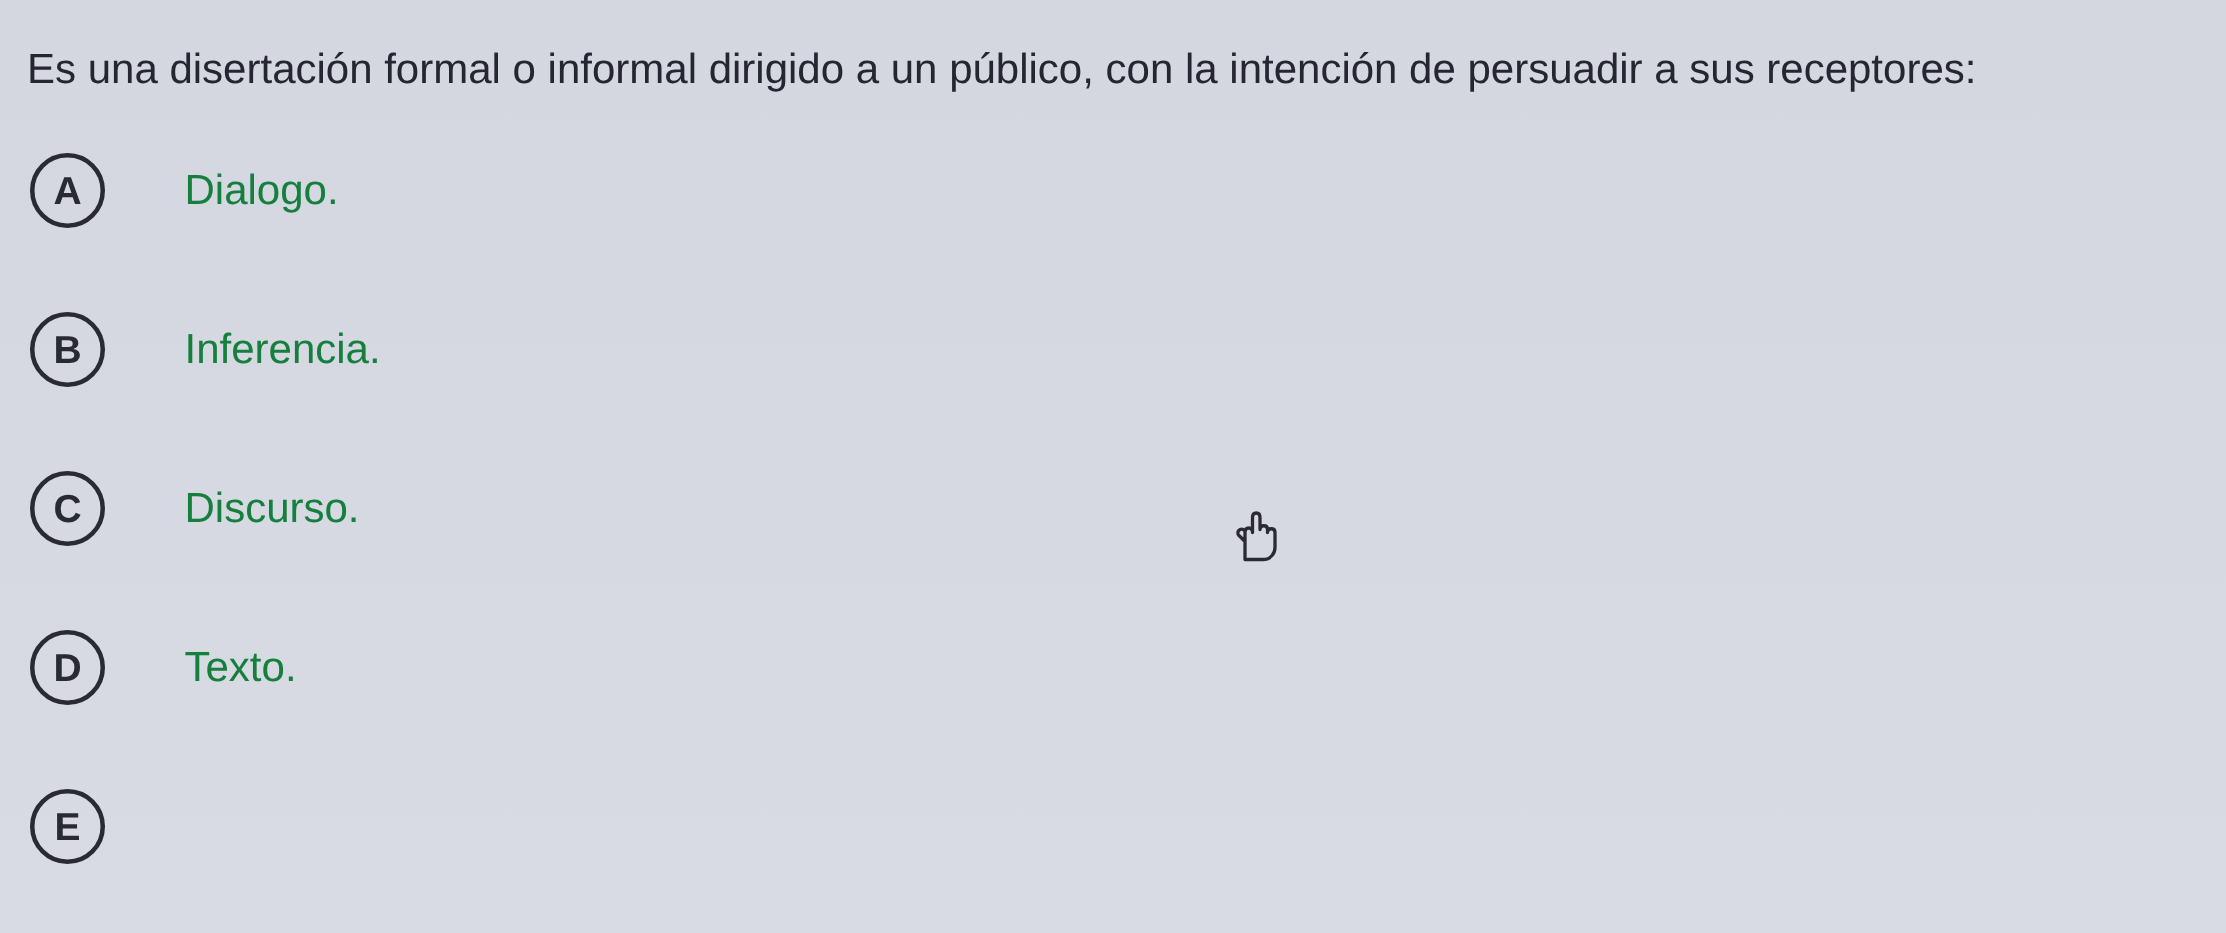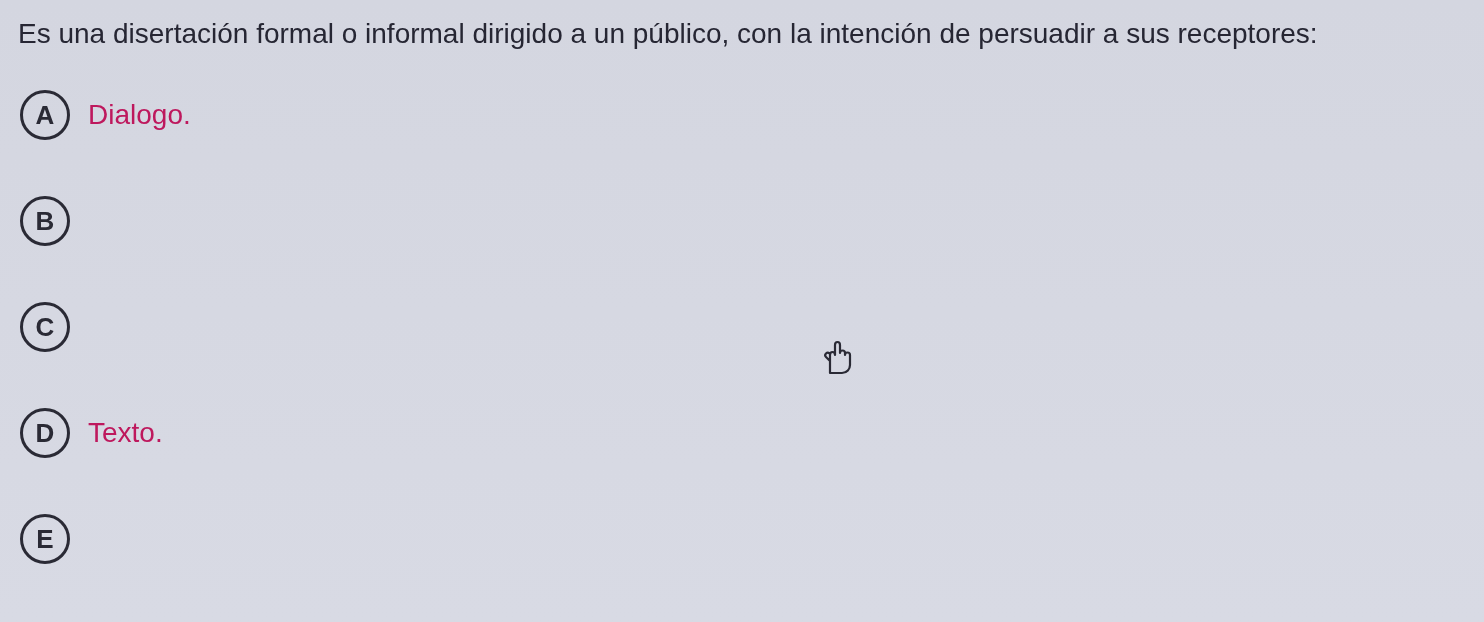--- a/index.html
+++ b/index.html
@@ -10,21 +10,21 @@
     body {
       width: 1484px;
       height: 622px;
       background: linear-gradient(180deg, #d4d6e0 0%, #d8dae4 100%);
       font-family: "Segoe UI", Arial, sans-serif;
       color: #2a2a35;
       overflow: hidden;
       position: relative;
     }
     .question-container {
-      padding: 16px 18px 20px 18px;
+      padding: 28px 18px 20px 18px;
     }
     .question-text {
       font-size: 28px;
       color: #262633;
       margin-bottom: 38px;
       line-height: 1.3;
     }
     .options {
       display: flex;
       flex-direction: column;
@@ -46,21 +46,22 @@
       align-items: center;
       justify-content: center;
       font-size: 26px;
       font-weight: 700;
       color: #2a2a35;
       flex-shrink: 0;
       background: transparent;
     }
     .option-label {
       font-size: 28px;
-      color: #be185d;
+      color: #15803d;
+      margin-left: 35px;
     }
     .cursor-icon {
       position: absolute;
       left: 818px;
       top: 335px;
       width: 34px;
       height: 40px;
       pointer-events: none;
     }
   </style>
@@ -72,24 +73,26 @@
 
   <div class="options">
 
     <div class="option-row">
       <div class="option-letter">A</div>
       <div class="option-label">Dialogo.</div>
     </div>
 
     <div class="option-row">
       <div class="option-letter">B</div>
+      <div class="option-label">Inferencia.</div>
     </div>
 
     <div class="option-row">
       <div class="option-letter">C</div>
+      <div class="option-label">Discurso.</div>
     </div>
 
     <div class="option-row">
       <div class="option-letter">D</div>
       <div class="option-label">Texto.</div>
     </div>
 
     <div class="option-row">
       <div class="option-letter">E</div>
     </div>

